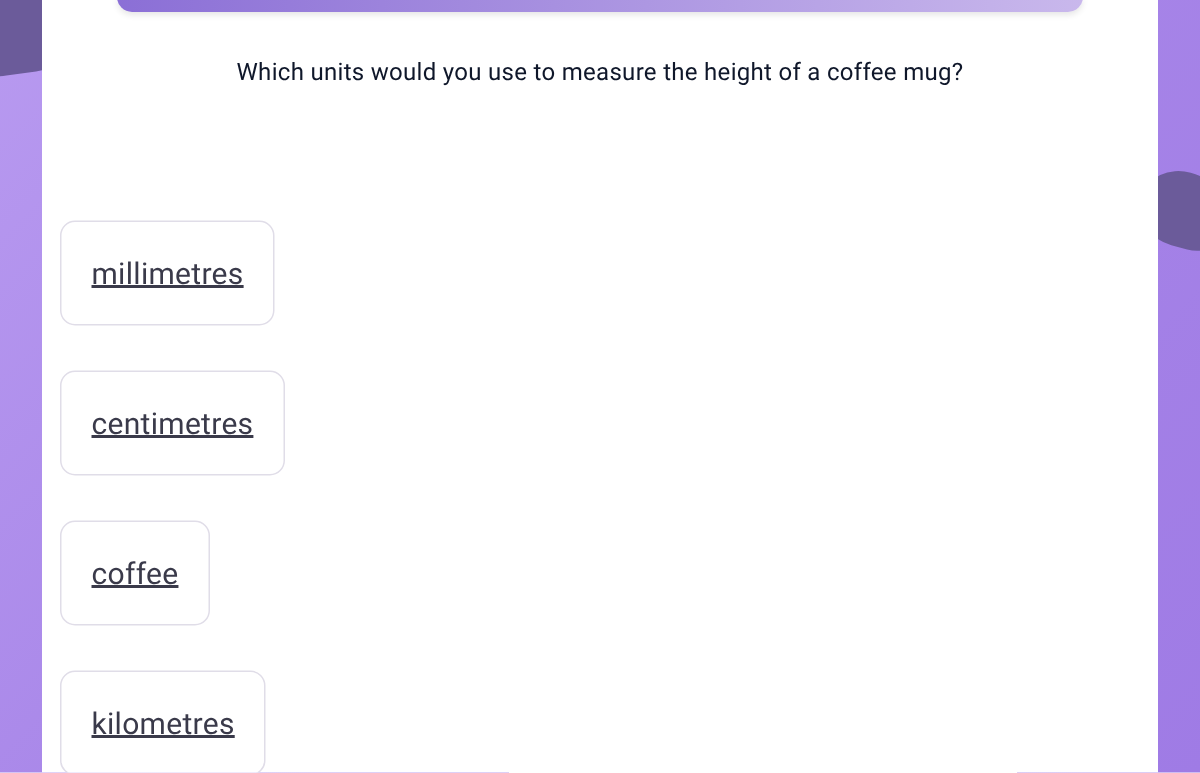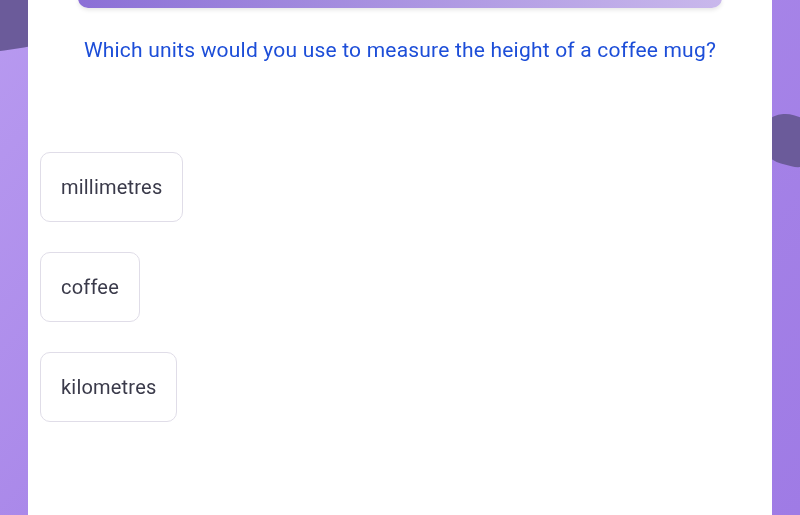--- a/index.html
+++ b/index.html
@@ -56,22 +56,22 @@
       right: 50px;
       height: 10px;
       background: linear-gradient(90deg, #8b6fd6 0%, #c9b8ec 100%);
       border-bottom-left-radius: 12px;
       border-bottom-right-radius: 12px;
       box-shadow: 0 2px 4px rgba(0,0,0,0.1);
     }
     
     .question-text {
       text-align: center;
-      font-size: 21px;
-      color: #1d4ed8;
+      font-size: 16px;
+      color: #0f172a;
       font-weight: 400;
       margin-top: 38px;
       letter-spacing: 0.2px;
     }
     
     .options {
       margin-top: 90px;
       padding-left: 2px;
       display: flex;
       flex-direction: column;
@@ -84,31 +84,33 @@
       border: 1px solid #e0dde8;
       border-radius: 10px;
       padding: 22px 20px;
       font-size: 20px;
       color: #3a3a4a;
       cursor: pointer;
       font-family: inherit;
       font-weight: 400;
       text-align: left;
       letter-spacing: 0.2px;
+      text-decoration: underline;
     }
   </style>
 </head>
 <body>
 
 <div class="bg-shape-1"></div>
 <div class="bg-shape-2"></div>
 
 <div class="card">
   <div class="header-bar"></div>
 
   <div class="question-text">Which units would you use to measure the height of a coffee mug?</div>
 
   <div class="options">
     <button class="option-button">millimetres</button>
+    <button class="option-button">centimetres</button>
     <button class="option-button">coffee</button>
     <button class="option-button">kilometres</button>
   </div>
 </div>
 
 </body></html>

